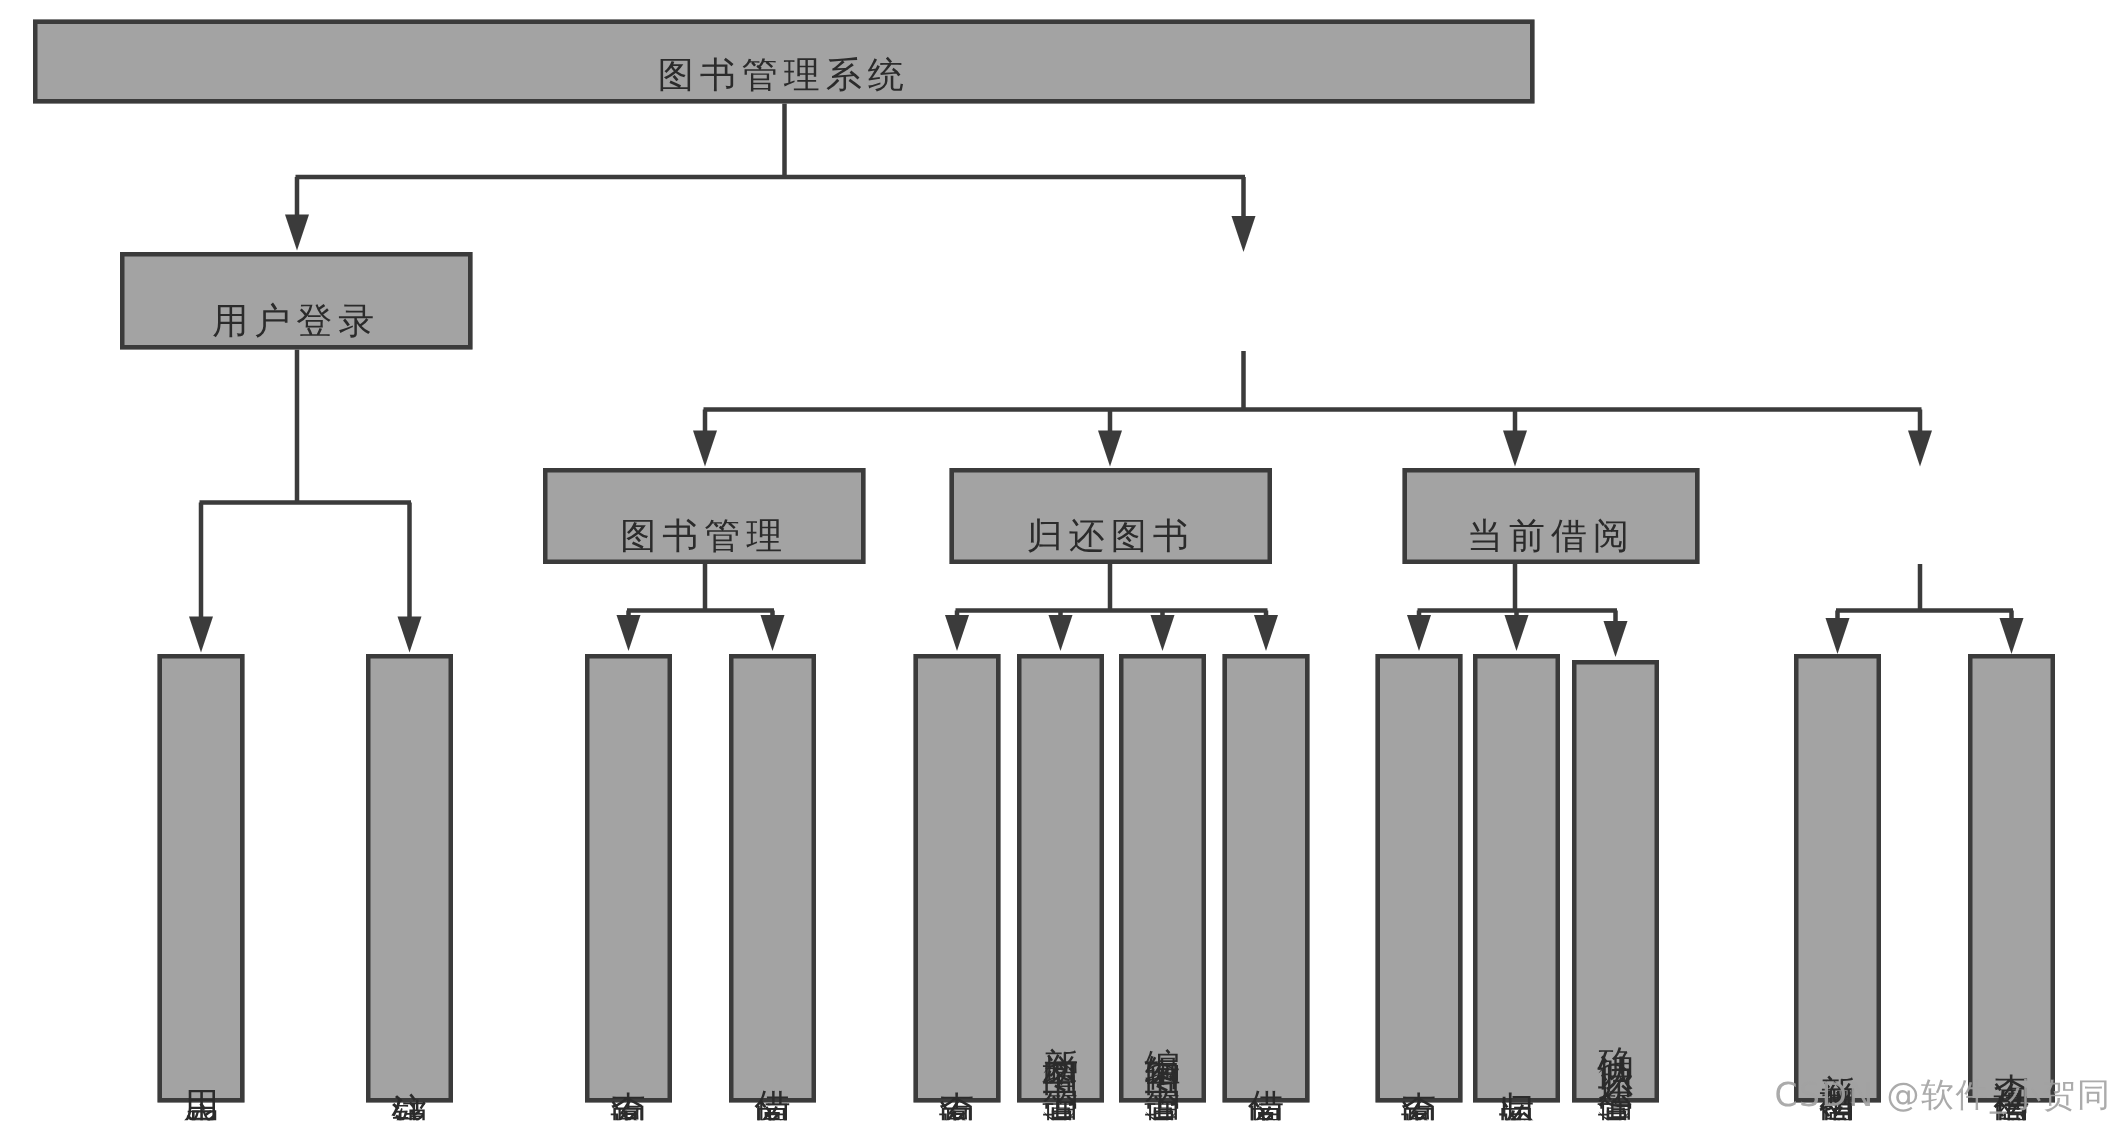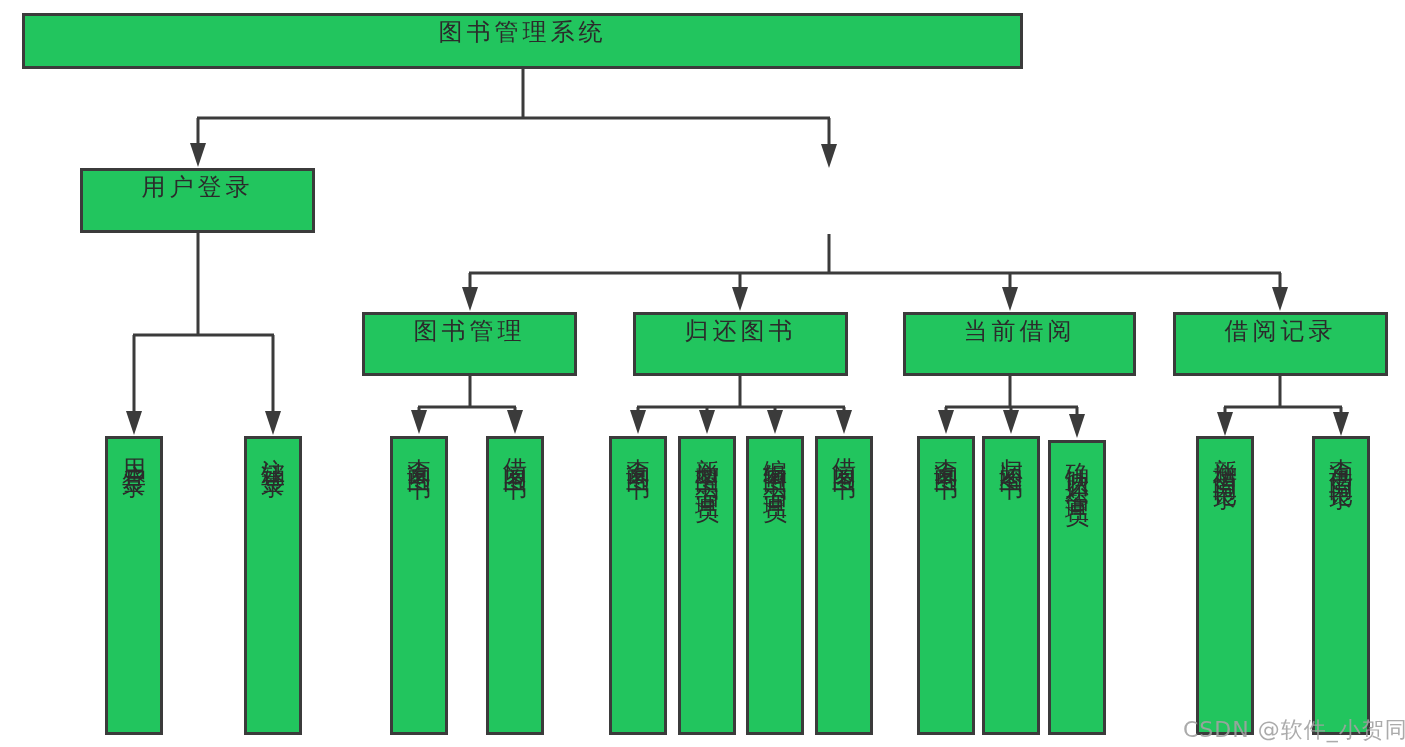--- a/index.html
+++ b/index.html
@@ -3,22 +3,22 @@
 <meta charset="utf-8">
 <style>
   html,body { margin:0; padding:0; background:#ffffff; }
   .canvas {
     position:relative; width:1405px; height:747px; background:#ffffff;
     font-family:"DejaVu Sans", sans-serif; overflow:hidden;
   }
   .wires { position:absolute; left:0; top:0; }
   .node {
     position:absolute; box-sizing:border-box;
-    border:3px solid #3b3b3b; background:#22c55e;
-    display:flex; align-items:flex-start; justify-content:center;
+    border:3px solid #3b3b3b; background:#a3a3a3;
+    display:flex; align-items:flex-end; justify-content:center;
     color:#2b2b2b;
   }
   .lbl { font-size:24px; letter-spacing:4px; white-space:nowrap; }
   .lbl.v {
     writing-mode:vertical-rl; text-orientation:mixed;
     font-size:24px; letter-spacing:6px; white-space:normal;
     max-height:285px; line-height:1;
   }
   .watermark {
     position:absolute; left:1183px; top:715px;
@@ -69,25 +69,22 @@
   <div class="node" style="left:80px;top:168px;width:235px;height:65px">
     <span class="lbl">用户登录</span>
   </div>
 
   <div class="node" style="left:362px;top:312px;width:215px;height:64px">
     <span class="lbl">图书管理</span>
   </div>
   <div class="node" style="left:633px;top:312px;width:215px;height:64px">
     <span class="lbl">归还图书</span>
   </div>
-  <div class="node" style="left:903px;top:312px;width:233px;height:64px">
+  <div class="node" style="left:935px;top:312px;width:198px;height:64px">
     <span class="lbl">当前借阅</span>
-  </div>
-  <div class="node" style="left:1173px;top:312px;width:215px;height:64px">
-    <span class="lbl">借阅记录</span>
   </div>
 
   <div class="node" style="left:105px;top:436px;width:58px;height:299px">
     <span class="lbl v">用户登录</span>
   </div>
   <div class="node" style="left:244px;top:436px;width:58px;height:299px">
     <span class="lbl v">注销登录</span>
   </div>
   <div class="node" style="left:390px;top:436px;width:58px;height:299px">
     <span class="lbl v">查询图书</span>

